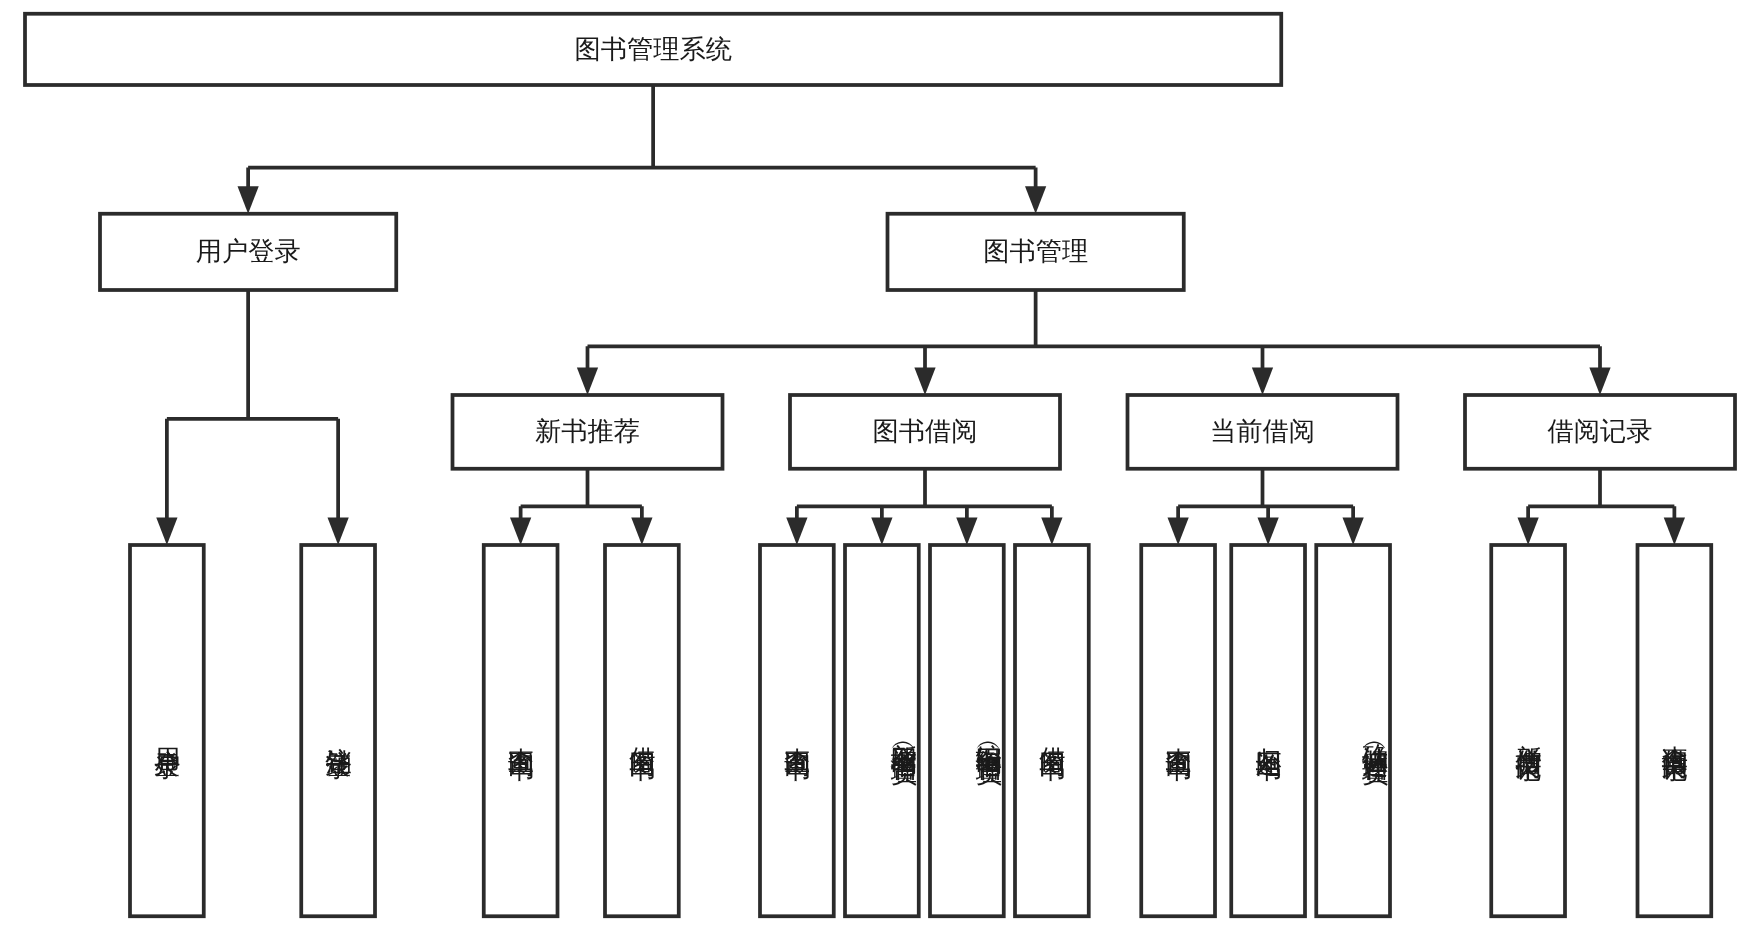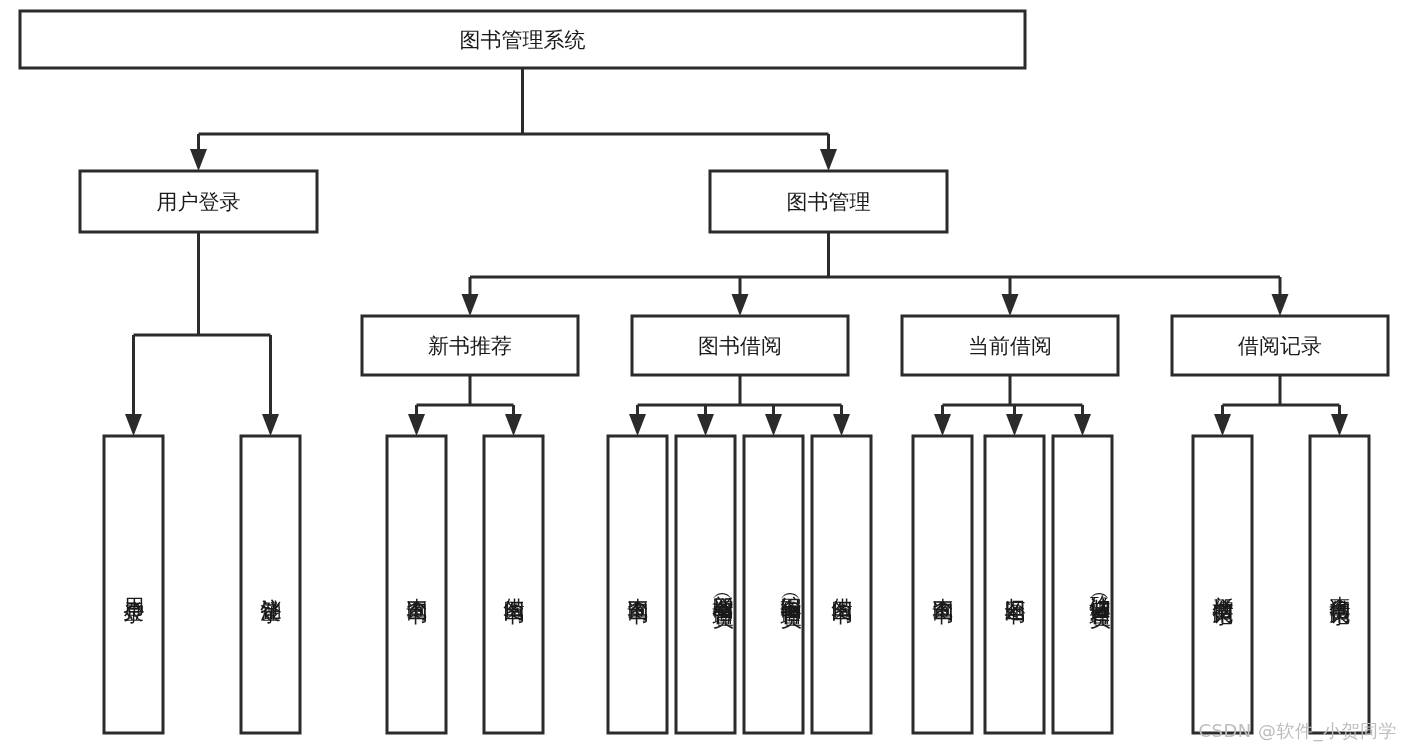--- a/index.html
+++ b/index.html
@@ -241,14 +241,13 @@
       <div class="vert-label-box" style="left: 1053px; top: 444px; width: 59px; height: 285px;">
         <span>确认归还（管理员）</span>
       </div>
       <div class="vert-label-box center" style="left: 1193px; top: 436px; width: 59px; height: 297px;">
         <span>新增借阅记录</span>
       </div>
       <div class="vert-label-box center" style="left: 1310px; top: 436px; width: 59px; height: 297px;">
         <span>查询借阅记录</span>
       </div>
     </div>
-  <div class="watermark">CSDN @软件_小贺同学</div>
 </div>
 
 </body></html>

